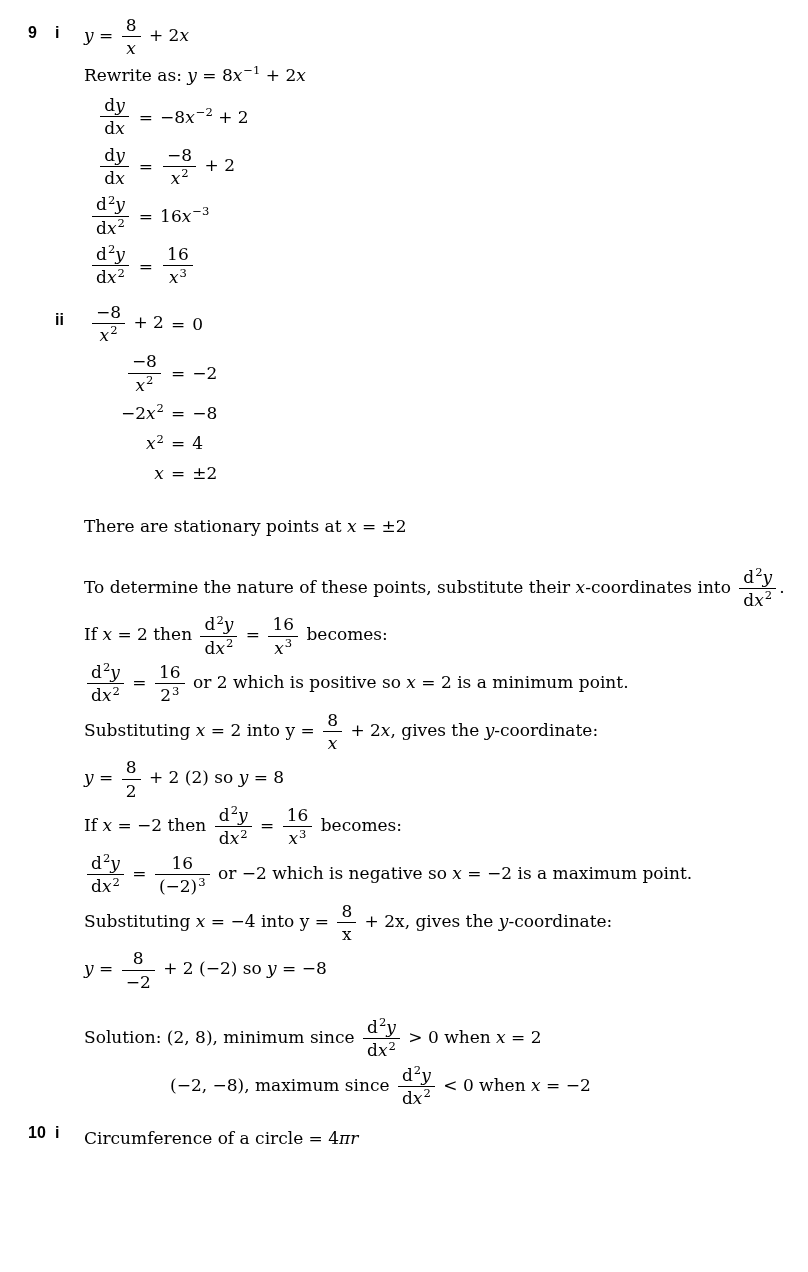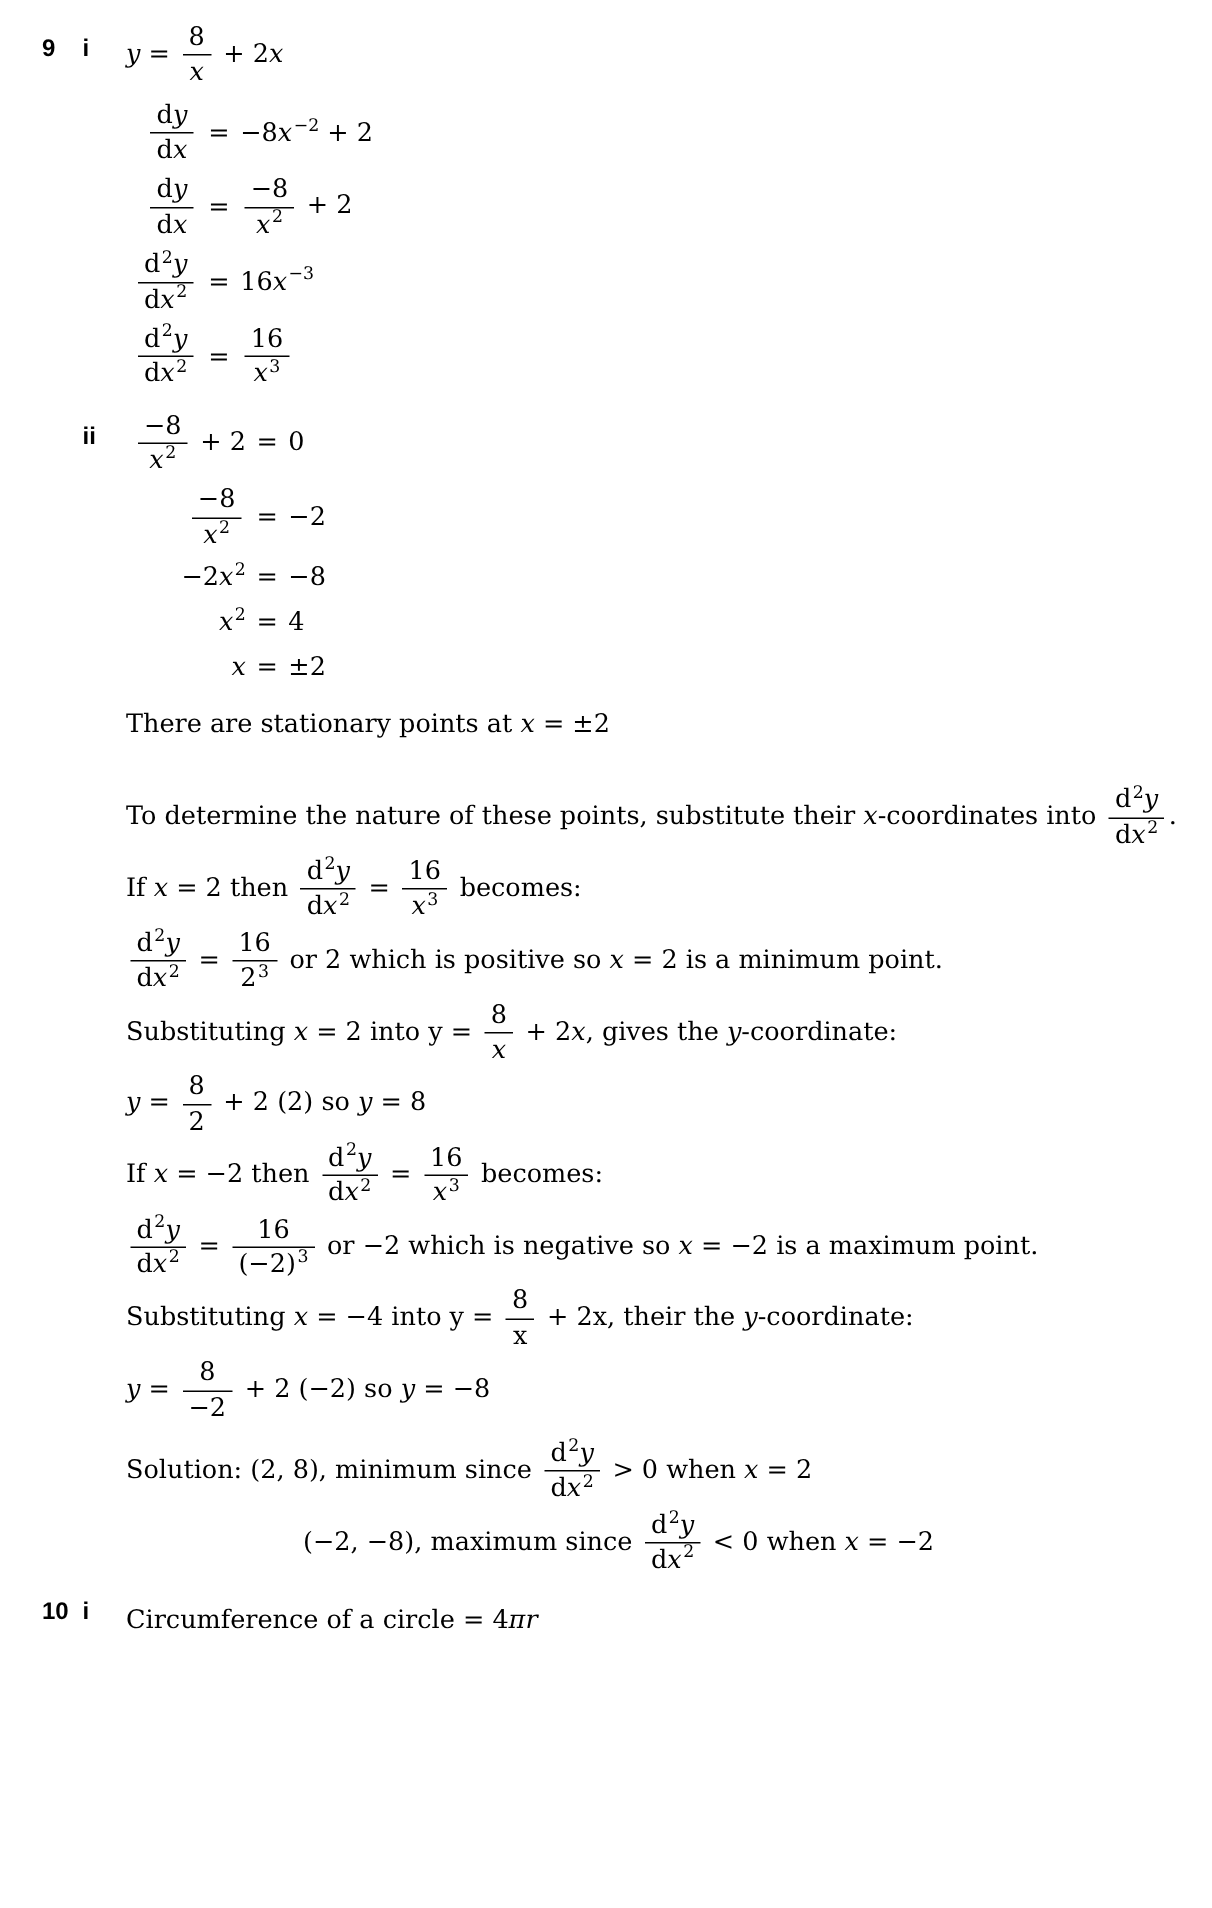--- a/index.html
+++ b/index.html
@@ -79,34 +79,35 @@
   table.eqtab td {
     padding: 4px 0;
     vertical-align: middle;
     white-space: nowrap;
   }
   table.eqtab td.lc { text-align: right; }
   table.eqtab td.oc { padding: 4px 7px; text-align: center; }
   table.eqtab td.rc { text-align: left; }
 
   .gap-top { margin-top: 30px; }
-  .gap-top-sm { margin-top: 12px; }
-  .ind2 { margin-left: 118px; }
+  .gap-top-sm { margin-top: 27px; }
+  .ind2 { margin-left: 86px; }
 </style>
 </head>
 <body>
 
 <div class="page">
   <div id="doc-root">
       <div class="problem">
         <div class="part-row tall-first">
           <div class="num-col">9</div>
           <div class="part-col">i</div>
           <div class="content-col">
             <div class="ln"><span class="it">y</span><span class="rm"> = </span><span class="frac"><span class="fn"><span class="rm">8</span></span><span class="fd"><span class="it">x</span></span></span><span class="rm"> + 2</span><span class="it">x</span></div>
+            <div class="ln"><span class="rm">Rewrite as: </span><span class="it">y</span><span class="rm"> = 8</span><span class="it">x</span><sup class="sup">−1</sup><span class="rm"> + 2</span><span class="it">x</span></div>
             <table class="eqtab">
               <tbody>
                 <tr>
                   <td class="lc"><span class="frac"><span class="fn"><span class="rm">d</span><span class="it">y</span></span><span class="fd"><span class="rm">d</span><span class="it">x</span></span></span></td>
                   <td class="oc">=</td>
                   <td class="rc"><span class="rm">−8</span><span class="it">x</span><sup class="sup">−2</sup><span class="rm"> + 2</span></td>
                 </tr>
                 <tr>
                   <td class="lc"><span class="frac"><span class="fn"><span class="rm">d</span><span class="it">y</span></span><span class="fd"><span class="rm">d</span><span class="it">x</span></span></span></td>
                   <td class="oc">=</td>
@@ -160,21 +161,21 @@
               </tbody>
             </table>
             <div class="ln gap-top-sm"><span class="rm">There are stationary points at </span><span class="it">x</span><span class="rm"> = ±2</span></div>
             <div class="ln gap-top"><span class="rm">To determine the nature of these points, substitute their </span><span class="it">x</span><span class="rm">-coordinates into </span><span class="frac"><span class="fn"><span class="rm">d</span><sup class="sup">2</sup><span class="it">y</span></span><span class="fd"><span class="rm">d</span><span class="it">x</span><sup class="sup">2</sup></span></span><span class="rm">.</span></div>
             <div class="ln"><span class="rm">If </span><span class="it">x</span><span class="rm"> = 2 then </span><span class="frac"><span class="fn"><span class="rm">d</span><sup class="sup">2</sup><span class="it">y</span></span><span class="fd"><span class="rm">d</span><span class="it">x</span><sup class="sup">2</sup></span></span><span class="rm"> = </span><span class="frac"><span class="fn"><span class="rm">16</span></span><span class="fd"><span class="it">x</span><sup class="sup">3</sup></span></span><span class="rm"> becomes:</span></div>
             <div class="ln"><span class="frac"><span class="fn"><span class="rm">d</span><sup class="sup">2</sup><span class="it">y</span></span><span class="fd"><span class="rm">d</span><span class="it">x</span><sup class="sup">2</sup></span></span><span class="rm"> = </span><span class="frac"><span class="fn"><span class="rm">16</span></span><span class="fd"><span class="rm">2</span><sup class="sup">3</sup></span></span><span class="rm"> or 2 which is positive so </span><span class="it">x</span><span class="rm"> = 2 is a minimum point.</span></div>
             <div class="ln"><span class="rm">Substituting </span><span class="it">x</span><span class="rm"> = 2 into y = </span><span class="frac"><span class="fn"><span class="rm">8</span></span><span class="fd"><span class="it">x</span></span></span><span class="rm"> + 2</span><span class="it">x</span><span class="rm">, gives the </span><span class="it">y</span><span class="rm">-coordinate:</span></div>
             <div class="ln"><span class="it">y</span><span class="rm"> = </span><span class="frac"><span class="fn"><span class="rm">8</span></span><span class="fd"><span class="rm">2</span></span></span><span class="rm"> + 2 (2) so </span><span class="it">y</span><span class="rm"> = 8</span></div>
             <div class="ln"><span class="rm">If </span><span class="it">x</span><span class="rm"> = −2 then </span><span class="frac"><span class="fn"><span class="rm">d</span><sup class="sup">2</sup><span class="it">y</span></span><span class="fd"><span class="rm">d</span><span class="it">x</span><sup class="sup">2</sup></span></span><span class="rm"> = </span><span class="frac"><span class="fn"><span class="rm">16</span></span><span class="fd"><span class="it">x</span><sup class="sup">3</sup></span></span><span class="rm"> becomes:</span></div>
             <div class="ln"><span class="frac"><span class="fn"><span class="rm">d</span><sup class="sup">2</sup><span class="it">y</span></span><span class="fd"><span class="rm">d</span><span class="it">x</span><sup class="sup">2</sup></span></span><span class="rm"> = </span><span class="frac"><span class="fn"><span class="rm">16</span></span><span class="fd"><span class="rm">(−2)</span><sup class="sup">3</sup></span></span><span class="rm"> or −2 which is negative so </span><span class="it">x</span><span class="rm"> = −2 is a maximum point.</span></div>
-            <div class="ln"><span class="rm">Substituting </span><span class="it">x</span><span class="rm"> = −4 into y = </span><span class="frac"><span class="fn"><span class="rm">8</span></span><span class="fd"><span class="rm">x</span></span></span><span class="rm"> + 2x, their the </span><span class="it">y</span><span class="rm">-coordinate:</span></div>
+            <div class="ln"><span class="rm">Substituting </span><span class="it">x</span><span class="rm"> = −4 into y = </span><span class="frac"><span class="fn"><span class="rm">8</span></span><span class="fd"><span class="rm">x</span></span></span><span class="rm"> + 2x, gives the </span><span class="it">y</span><span class="rm">-coordinate:</span></div>
             <div class="ln"><span class="it">y</span><span class="rm"> = </span><span class="frac"><span class="fn"><span class="rm">8</span></span><span class="fd"><span class="rm">−2</span></span></span><span class="rm"> + 2 (−2) so </span><span class="it">y</span><span class="rm"> = −8</span></div>
             <div class="ln gap-top-sm"><span class="rm">Solution: (2, 8), minimum since </span><span class="frac"><span class="fn"><span class="rm">d</span><sup class="sup">2</sup><span class="it">y</span></span><span class="fd"><span class="rm">d</span><span class="it">x</span><sup class="sup">2</sup></span></span><span class="rm"> &gt; 0 when </span><span class="it">x</span><span class="rm"> = 2</span></div>
             <div class="ln ind2"><span class="rm">(−2, −8), maximum since </span><span class="frac"><span class="fn"><span class="rm">d</span><sup class="sup">2</sup><span class="it">y</span></span><span class="fd"><span class="rm">d</span><span class="it">x</span><sup class="sup">2</sup></span></span><span class="rm"> &lt; 0 when </span><span class="it">x</span><span class="rm"> = −2</span></div>
           </div>
         </div>
       </div>
       <div class="problem">
         <div class="part-row">
           <div class="num-col">10</div>
           <div class="part-col">i</div>

